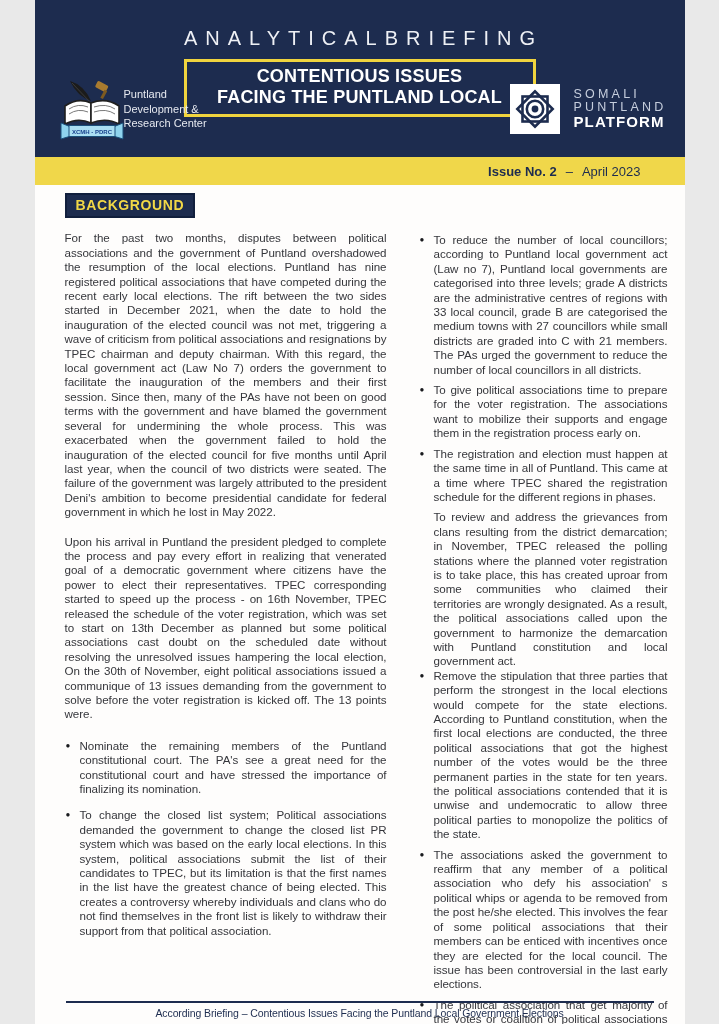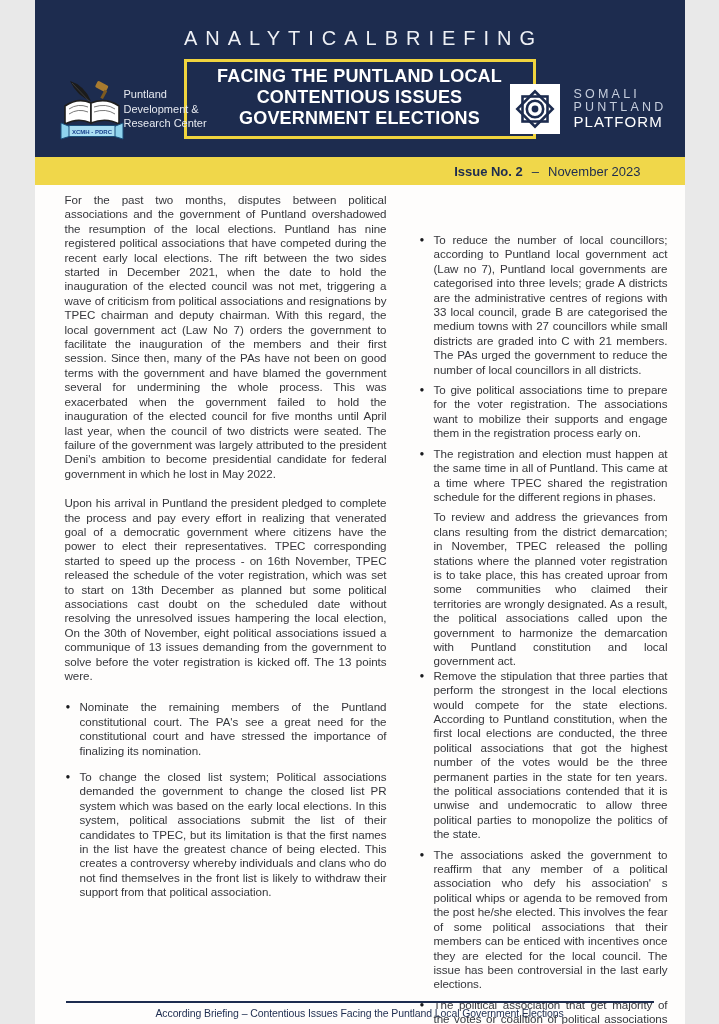--- a/index.html
+++ b/index.html
@@ -52,21 +52,21 @@
     color:#e6e9f0;
     font-size:11px;
     line-height:1.32;
   }
   .sdp {
     position:absolute; right:18px; top:84px;
     display:flex; align-items:center; gap:14px;
   }
   .sdp-text { line-height:1.05; }
   .sdp-line { color:#c6cedd; font-size:12.5px; letter-spacing:3.2px; font-weight:400; }
-  .sdp-platform { color:#ffffff; font-size:15px; font-weight:normal; letter-spacing:1.1px; }
+  .sdp-platform { color:#ffffff; font-size:15px; font-weight:bold; letter-spacing:1.1px; }
 
   
   .issue-bar {
     height:28px;
     background:#f0d74a;
     display:flex; align-items:center; justify-content:flex-end;
     padding-right:44px;
     color:#1d2c4f;
     font-size:13px;
   }
@@ -132,23 +132,22 @@
 </style>
 </head>
 <body>
 
 <div class="page">
 
   <div class="hdr">
     <div class="masthead-title">ANALYTICALBRIEFING</div>
 
     <div class="title-box">
+      <div>CONTENTIOUS ISSUES</div>
       <div>FACING THE PUNTLAND LOCAL</div>
-      <div>CONTENTIOUS ISSUES</div>
-      <div>GOVERNMENT ELECTIONS</div>
     </div>
 
     <div class="pdrc">
       <svg width="64" height="62" viewBox="0 0 64 62">
 
         <path d="M10 3 Q24 7 31 23 Q17 18 10 3 Z" fill="#1b1b1b"></path>
         <path d="M12 5 L30 24" stroke="#3a3a3a" stroke-width="1"></path>
 
         <g>
           <rect x="36" y="5" width="12" height="7" rx="1.5" fill="#a97b2f" transform="rotate(28 42 8)"></rect>
@@ -185,26 +184,27 @@
         <div class="sdp-line">SOMALI</div>
         <div class="sdp-line">PUNTLAND</div>
         <div class="sdp-platform">PLATFORM</div>
       </div>
     </div>
   </div>
 
   <div class="issue-bar">
     <span class="issue-label">Issue No. 2</span>
     <span class="issue-sep">–</span>
-    <span class="issue-date">November 2023</span>
+    <span class="issue-date">April 2023</span>
   </div>
 
   <div class="main">
 
     <div class="col-left">
+      <div class="section-heading">BACKGROUND</div>
 
       <p class="para">For the past two months, disputes between political associations and the government of Puntland overshadowed the resumption of the local elections. Puntland has nine registered political associations that have competed during the recent early local elections. The rift between the two sides started in December 2021, when the date to hold the inauguration of the elected council was not met, triggering a wave of criticism from political associations and resignations by TPEC chairman and deputy chairman. With this regard, the local government act (Law No 7) orders the government to facilitate the inauguration of the members and their first session. Since then, many of the PAs have not been on good terms with the government and have blamed the government several for undermining the whole process. This was exacerbated when the government failed to hold the inauguration of the elected council for five months until April last year, when the council of two districts were seated. The failure of the government was largely attributed to the president Deni's ambition to become presidential candidate for federal government in which he lost in May 2022.</p>
       <p class="para">Upon his arrival in Puntland the president pledged to complete the process and pay every effort in realizing that venerated goal of a democratic government where citizens have the power to elect their representatives. TPEC corresponding started to speed up the process - on 16th November, TPEC released the schedule of the voter registration, which was set to start on 13th December as planned but some political associations cast doubt on the scheduled date without resolving the unresolved issues hampering the local election, On the 30th of November, eight political associations issued a communique of 13 issues demanding from the government to solve before the voter registration is kicked off.  The 13 points were.</p>
 
       <div class="bullet-list">
         <div class="bullet-item">
           <span class="bullet-marker">●</span>
           <span class="bullet-body">Nominate the remaining members of the Puntland constitutional court. The PA's see a great need for the constitutional court and have stressed the importance of finalizing its nomination.</span>
         </div>
         <div class="bullet-item">

